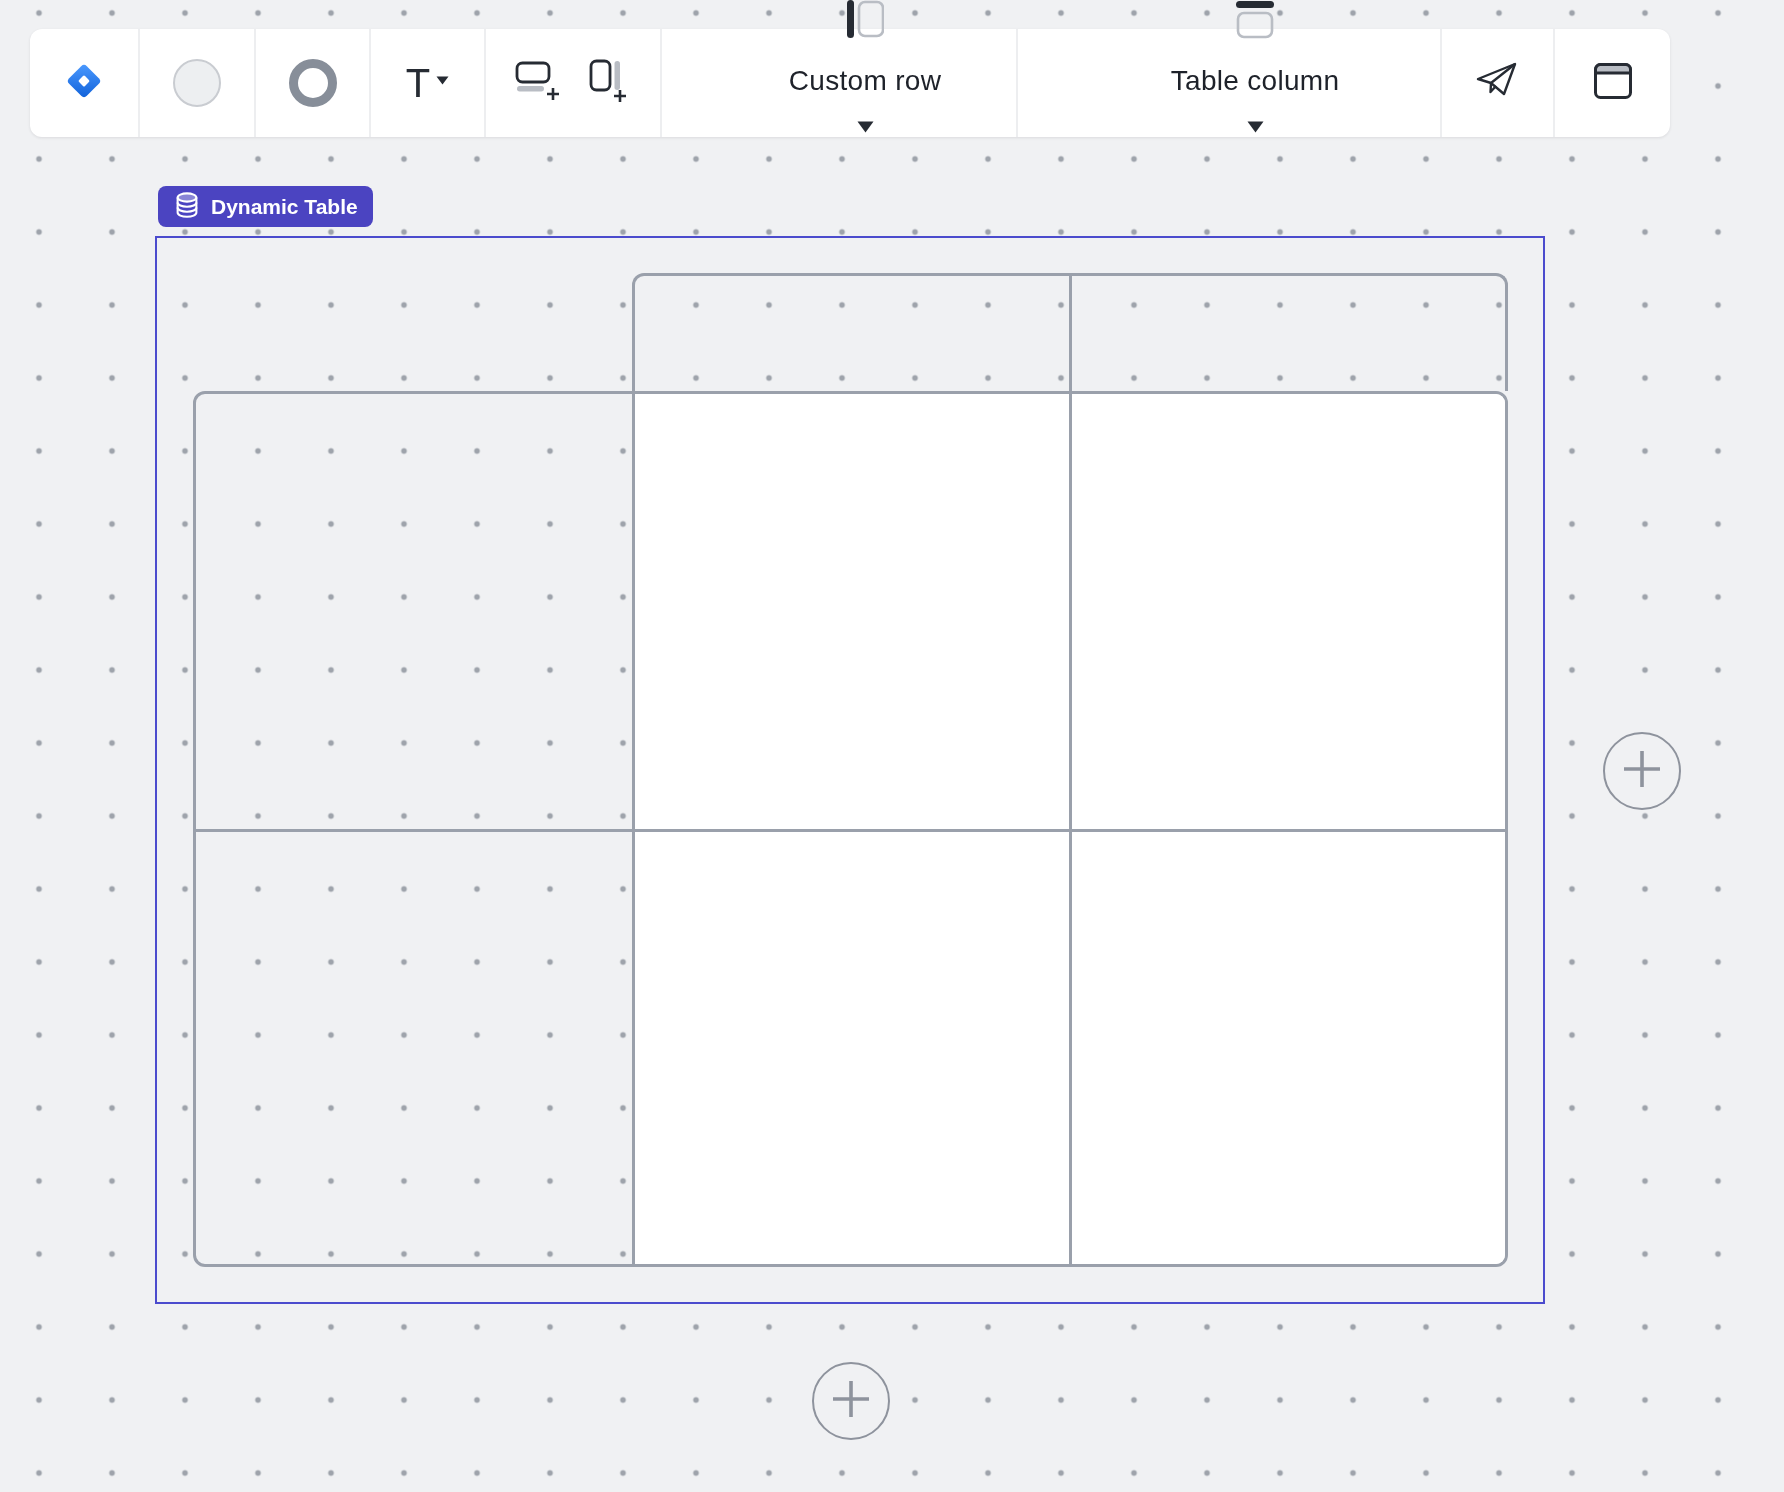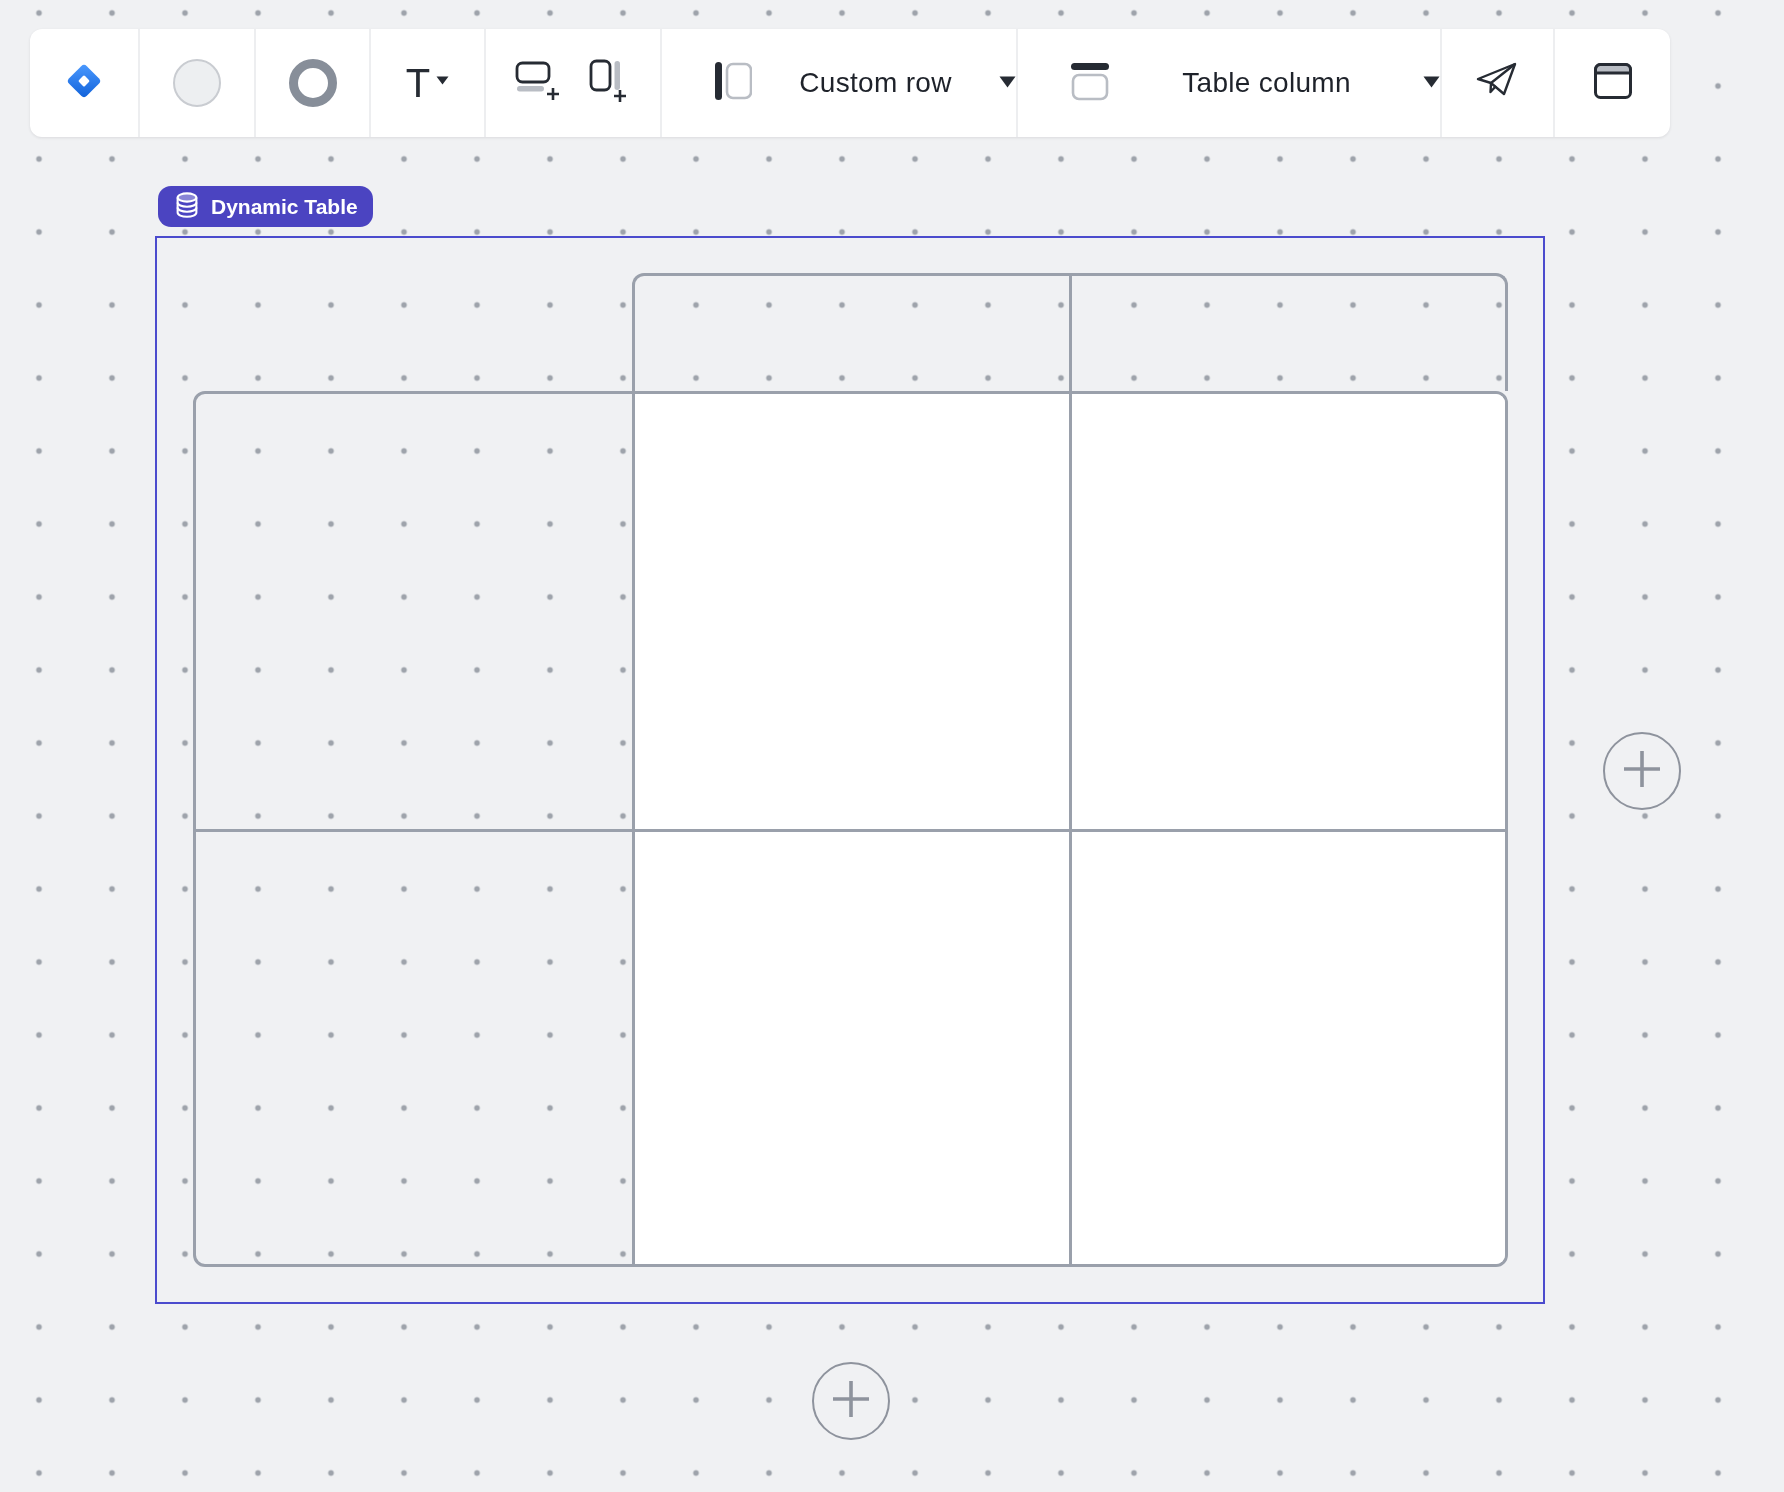--- a/index.html
+++ b/index.html
@@ -26,32 +26,32 @@
     position:absolute; left:30px; top:29px; width:1640px; height:108px;
     background:var(--toolbar_bg); border-radius:12px;
     box-shadow:0 1px 3px rgba(30,34,40,.10);
     display:flex; align-items:stretch;
   }
   .tb-sec{display:flex; align-items:center; justify-content:center; border-right:2px solid var(--separator); height:100%;}
   .tb-sec:last-child{border-right:none;}
   .w110{width:110px;} .w116{width:116px;} .w115{width:115px;} .w176{width:176px;}
   .w356{width:356px;} .w424{width:424px;} .w113{width:113px;}
   .tb-btn{display:flex; align-items:center; justify-content:center; cursor:pointer; height:100%; width:100%;}
-  .tb-btn.pad-l{justify-content:space-between; padding-left:52px;}
+  .tb-btn.pad-l{justify-content:flex-end; padding-left:52px;flex-direction:column;}
   .tb-label{font-size:28px; color:var(--label_text); letter-spacing:.3px; white-space:nowrap;}
   .gap22{gap:22px;} .gap28{gap:28px;}
   .circle-light{width:48px; height:48px; border-radius:50%; background:var(--circle_light_fill); border:2px solid var(--circle_light_stroke);}
   .circle-ring{width:48px; height:48px; border-radius:50%; background:#fff; border:9px solid var(--ring_gray);}
   .t-glyph{font-size:40px; color:var(--icon_dark); font-weight:400; line-height:1;}
   .t-caret{margin-left:6px; margin-top:-6px;}
 
   
   .badge{
     position:absolute; left:158px; top:186px; height:41px; width:215px;
-    background:var(--badge_bg); border-radius:13px;
+    background:var(--badge_bg); border-radius:8px;
     display:flex; align-items:center; padding:0 14px; gap:9px; cursor:pointer;
   }
   .badge-text{color:var(--badge_text); font-size:21px; font-weight:bold; white-space:nowrap;}
 
   
   .selection{
     position:absolute; left:155px; top:236px; width:1390px; height:1068px;
     border:2px solid var(--selection_border);
   }
 

